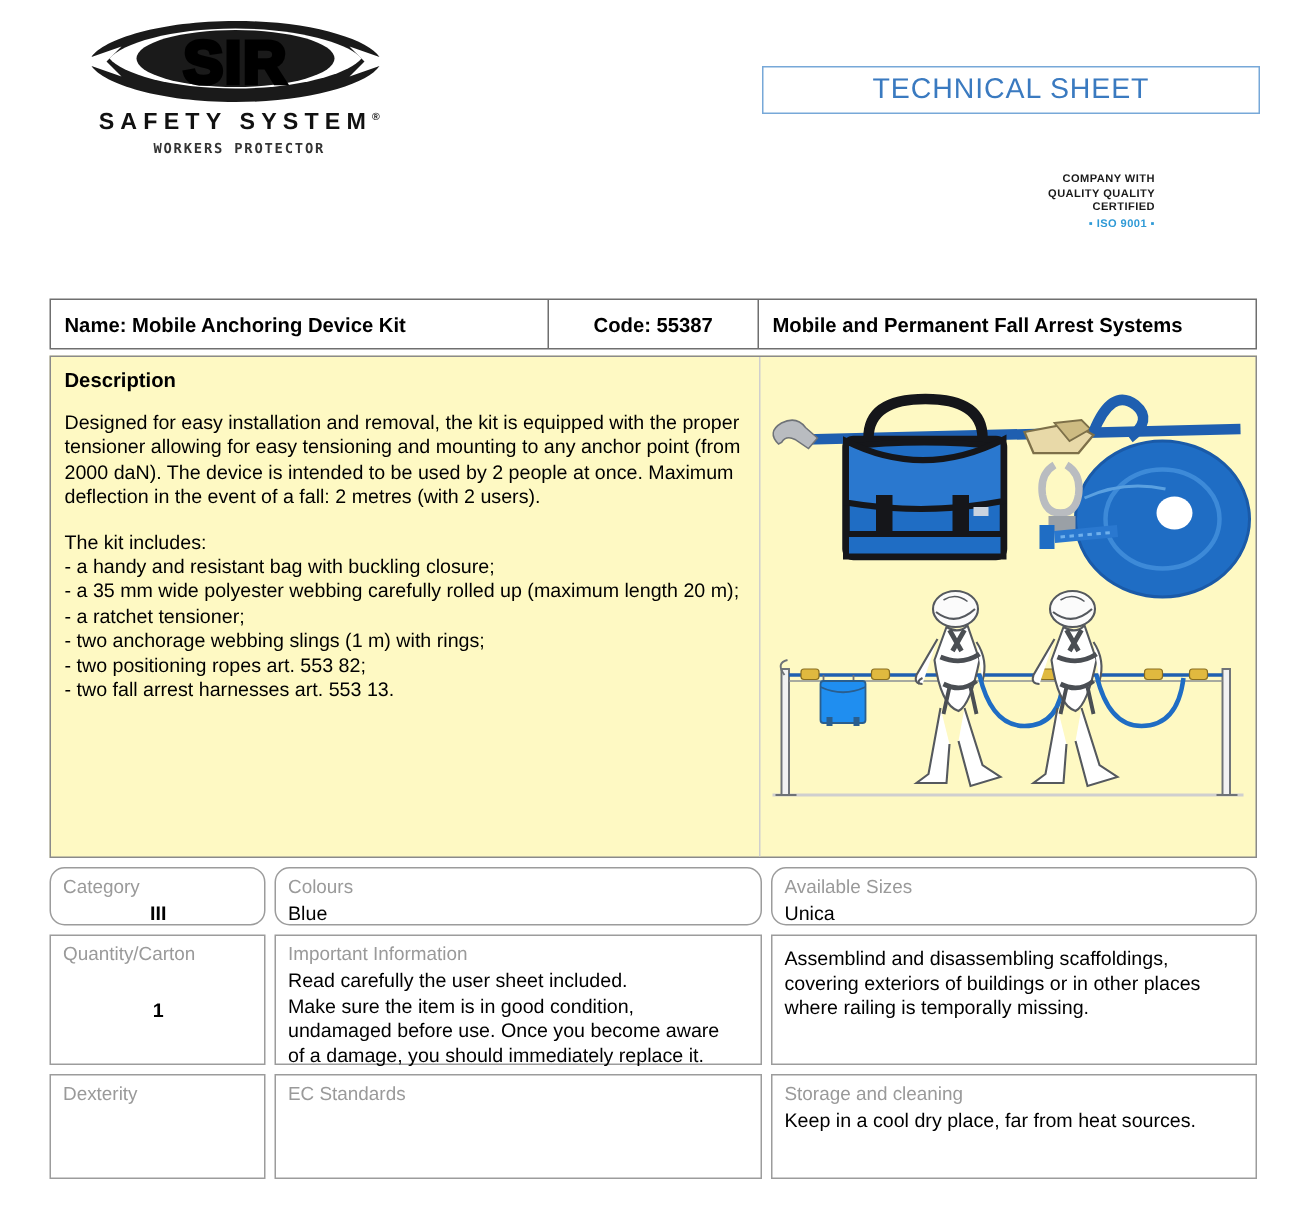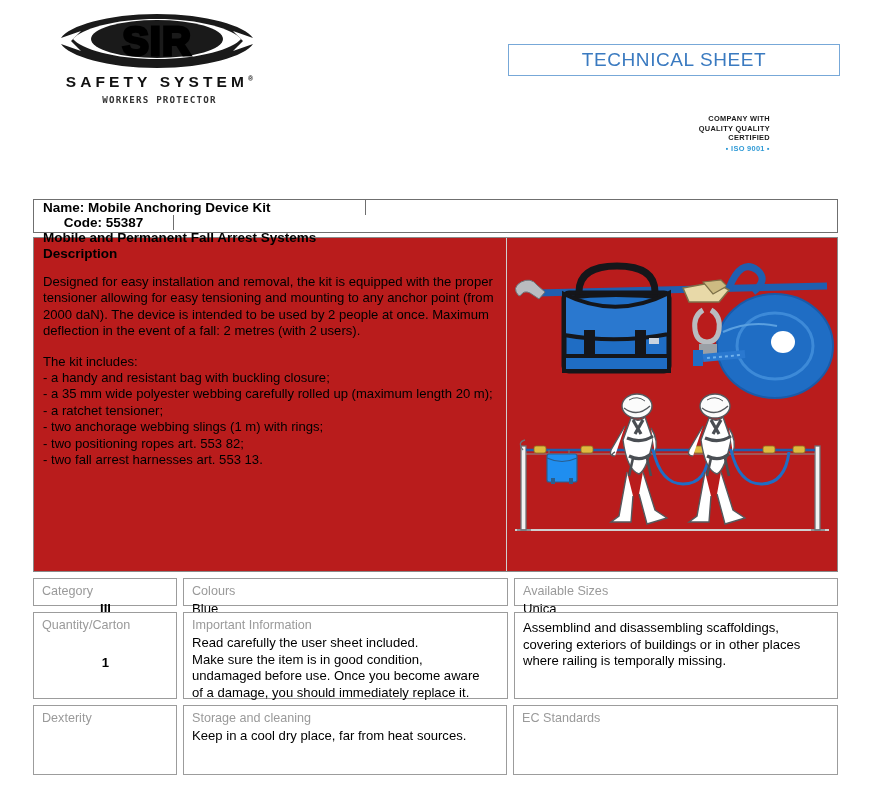--- a/index.html
+++ b/index.html
@@ -106,21 +106,20 @@
     top: 199px;
     width: 805px;
   }
 
   .name-row {
     display: flex;
     border: 1px solid #6f6f6f;
     height: 34px;
     box-sizing: border-box;
     background: #ffffff;
-    flex-direction: column;
   }
   .name-cell {
     display: flex;
     align-items: center;
     font-weight: bold;
     font-size: 13.5px;
     box-sizing: border-box;
   }
   .name-cell.c1 {
     width: 332px;
@@ -136,21 +135,21 @@
     flex: 1;
     padding-left: 9px;
   }
 
   .desc-box {
     margin-top: 4px;
     border: 1px solid #8a8a8a;
     height: 335px;
     box-sizing: border-box;
     display: flex;
-    background: #b91c1c;
+    background: #fef9c3;
   }
   .desc-left {
     width: 472px;
     box-sizing: border-box;
     padding: 8px 10px 0 9px;
   }
   .desc-title {
     font-weight: bold;
     font-size: 13.5px;
     margin-bottom: 13px;
@@ -205,21 +204,21 @@
     line-height: 16.6px;
     color: #000;
     display: block;
     margin-top: 2px;
     white-space: pre-line;
   }
   .spec-value.centered {
     text-align: center;
     font-weight: bold;
   }
-  .row-a .spec-cell { height: 28px; }
+  .row-a .spec-cell { height: 39px; border-radius: 10px; }
   .row-b .spec-cell { height: 87px; }
   .row-b .spec-value.centered { margin-top: 22px; }
   .row-c .spec-cell { height: 70px; }
 
   
   .art-svg { display: block; }
 </style>
 </head>
 <body>
 
@@ -437,24 +436,24 @@
 covering exteriors of buildings or in other places
 where railing is temporally missing.</span>
       </div>
     </div>
 
     <div class="spec-row row-c">
       <div class="spec-cell col1">
         <span class="spec-label">Dexterity</span>
         <span class="spec-value"></span>
       </div>
+      <div class="spec-cell col2">
+        <span class="spec-label">EC Standards</span>
+        <span class="spec-value"></span>
+      </div>
       <div class="spec-cell col3">
         <span class="spec-label">Storage and cleaning</span>
         <span class="spec-value">Keep in a cool dry place, far from heat sources.</span>
       </div>
-      <div class="spec-cell col2">
-        <span class="spec-label">EC Standards</span>
-        <span class="spec-value"></span>
-      </div>
     </div>
 
   </div>
 </div>
 
 </body></html>

